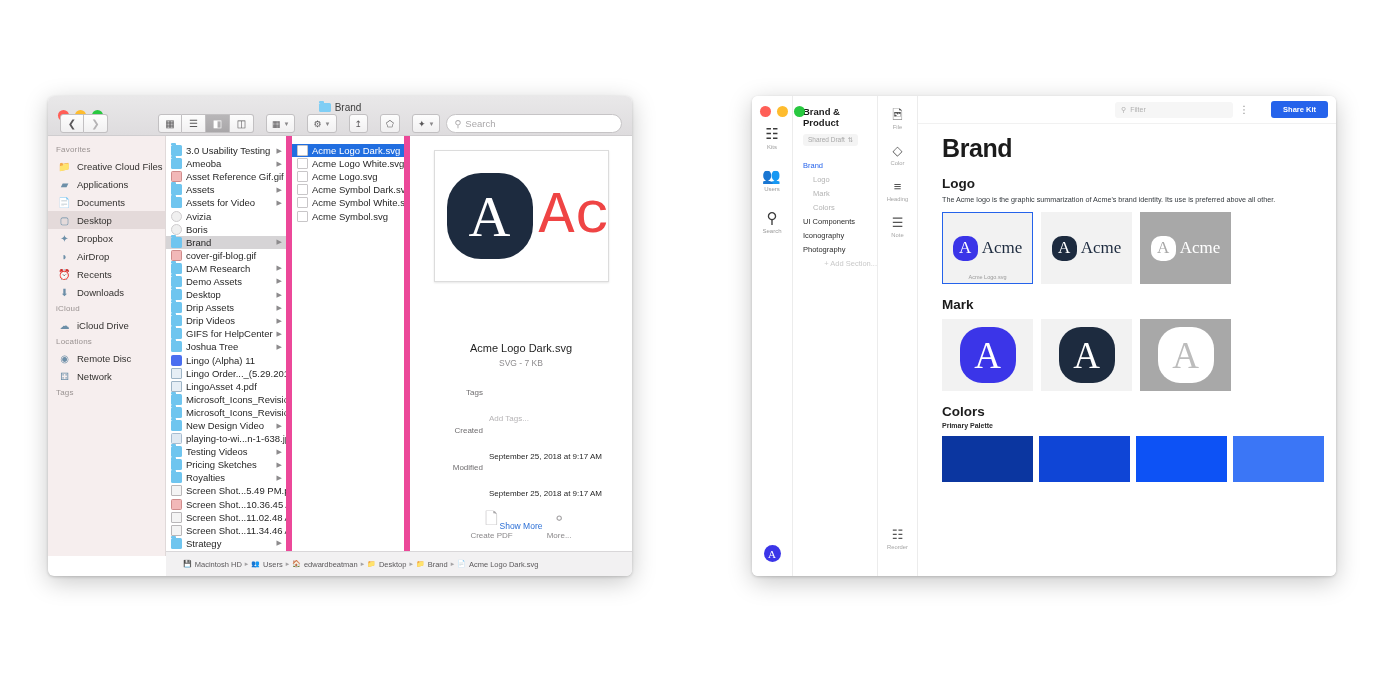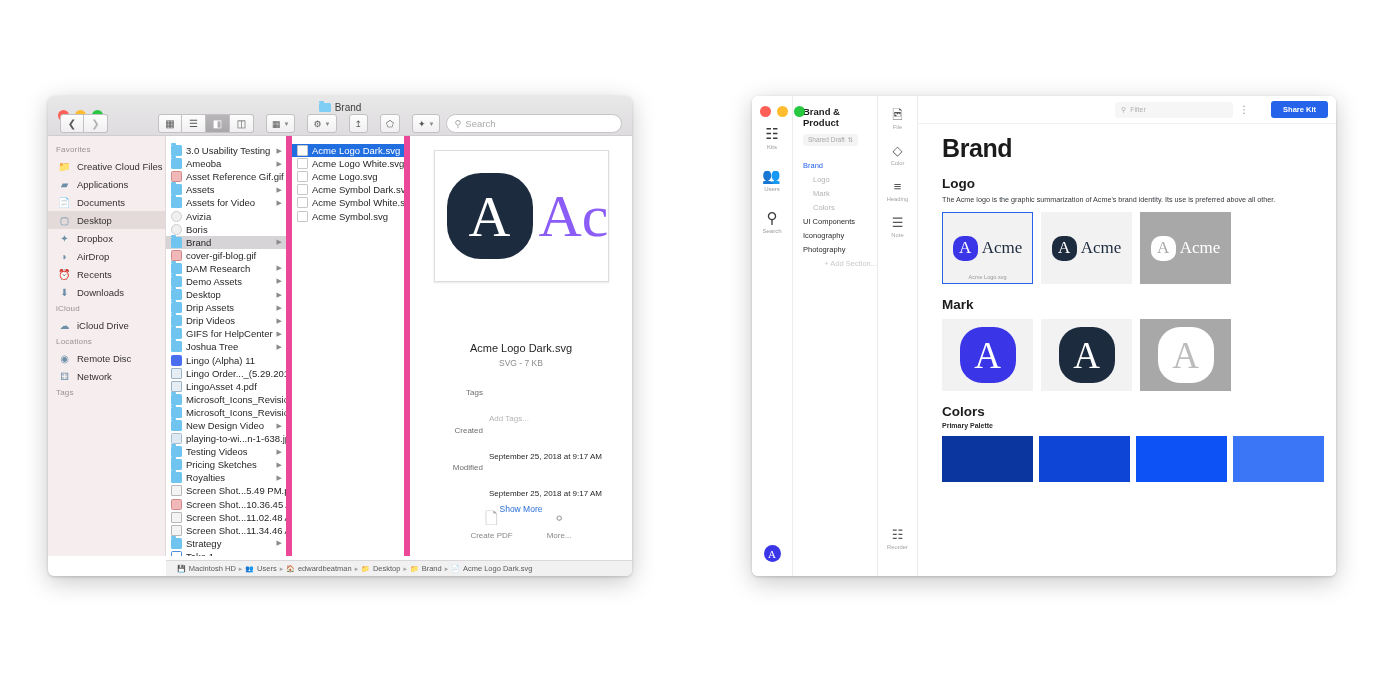--- a/index.html
+++ b/index.html
@@ -141,43 +141,43 @@
     display: flex; align-items: center; padding: 10px 0 10px 12px;
     overflow: hidden; position: relative;
   }
   .squircle {
     width: 86px; height: 86px; background: #1d2b3f;
     border-radius: 34px; flex: none;
     display: flex; align-items: center; justify-content: center;
     color: #fff; font-family: "Liberation Serif", serif; font-size: 58px;
   }
   .prev-word {
-    font-family: Liberation Serif, serif; font-size: 60px; color: #8b5cf6;
+    font-family: Liberation Mono, monospace; font-size: 60px; color: #ef4444;
     margin-left: 6px; white-space: nowrap; text-align: right;
   }
   .prev-name { margin-top: 60px; font-size: 11px; color: #1f1f1f; }
   .prev-kind { margin-top: 4px; font-size: 8.5px; color: #8d8b8d; }
   .meta { margin-top: 20px; font-size: 8px; width: 180px; }
   .meta-row { display: flex; gap: 6px; margin-bottom: 2.5px; }
   .meta-k { width: 52px; text-align: right; color: #6f6d6f; flex: none; }
   .meta-v { color: #1f1f1f; margin-top: 26px; }
   .meta-v.placeholder { color: #b6b4b6; }
-  .show-more { margin-top: 3px; text-align: center; width: 180px; font-size: 8.5px; color: #2b6fd6; }
+  .show-more { margin-top: 20px; text-align: center; width: 180px; font-size: 8.5px; color: #2b6fd6; }
   .prev-actions {
     position: absolute; bottom: 16px; display: flex; gap: 34px;
     font-size: 8px; color: #8a888a;
   }
   .pa { display: flex; flex-direction: column; align-items: center; gap: 4px; }
   .pa-ico { font-size: 16px; color: #a8a6a8; line-height: 1; }
 
   .pathbar {
-    position: absolute; left: 118px; right: 0; bottom: 0; height: 16px;
+    position: absolute; left: 118px; right: 0; bottom: 0; height: 25px;
     background: #f2f1f2; border-top: 1px solid #d9d7d9;
     display: flex; align-items: center; gap: 3px;
-    padding-left: 11px; font-size: 7.5px; color: #5b595b;
+    padding-left: 17px; font-size: 7.5px; color: #5b595b;
   }
   .pb-sep { color: #a5a3a5; font-size: 7px; }
   .pb-item { display: flex; align-items: center; gap: 3px; }
 
   
   #lingo {
     left: 752px; top: 96px; width: 584px; height: 480px;
   }
   .lingo-inner { display: flex; height: 100%; }
 

